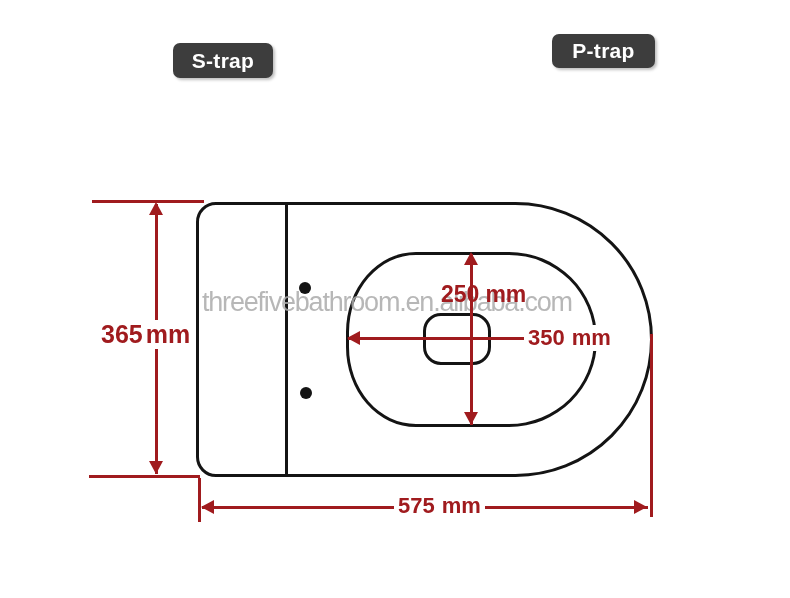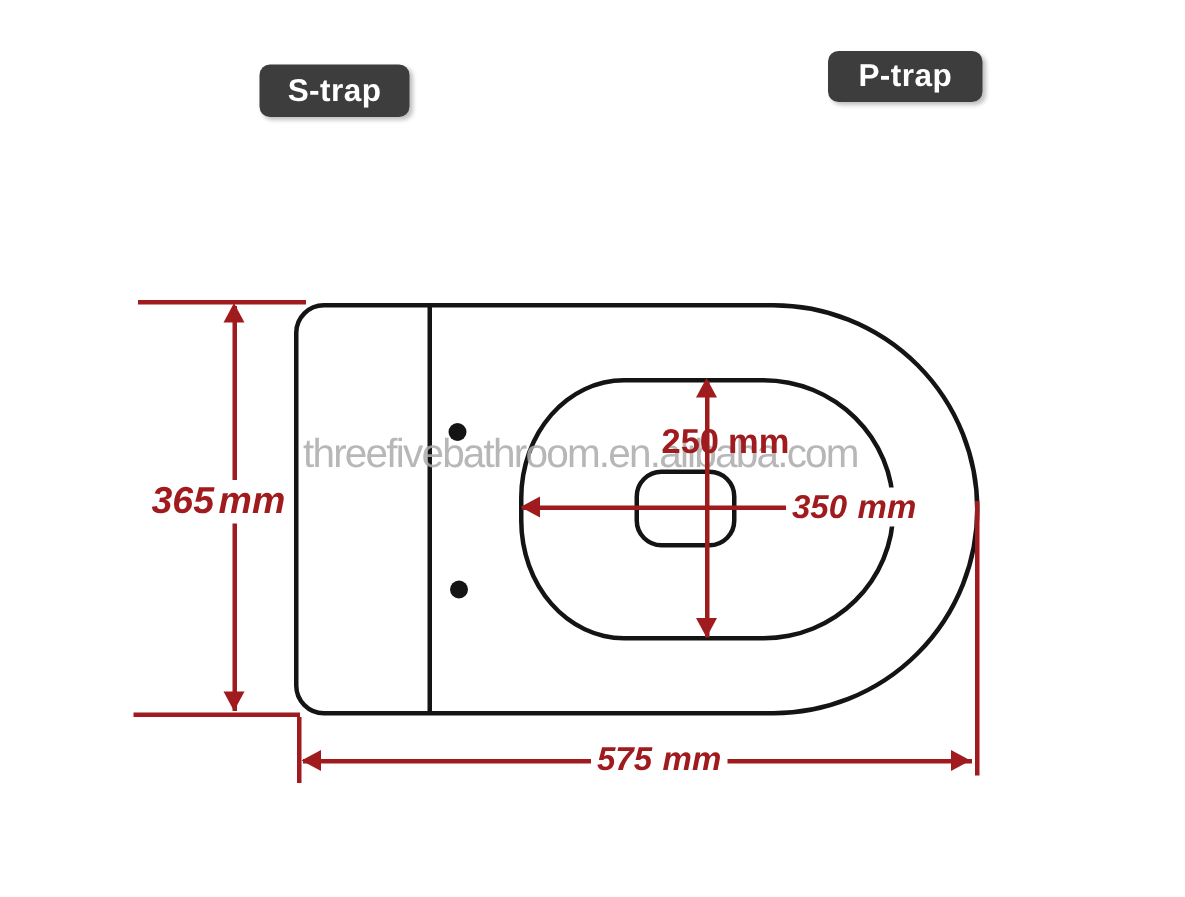--- a/index.html
+++ b/index.html
@@ -70,21 +70,21 @@
 
   .dim-label{
     position:absolute;
     color:var(--c-red);
     white-space:nowrap;
     z-index:6;
     display:flex;align-items:baseline;
   }
   .dim-label .val{font-weight:600;}
   .dim-label .unit{font-weight:800;}
-  .dim-label.bg{background:var(--c-bg);padding:0 4px;font-style:italic;}
+  .dim-label.bg{background:var(--c-bg);padding:0 4px;}
 
   .lbl-365{left:97px;top:320px;font-size:25px;}
   .lbl-365 .unit{margin-left:3px;}
   .lbl-250{left:441px;top:281px;font-size:23px;}
   .lbl-250 .unit{margin-left:6px;}
   .lbl-350{left:500px;top:325px;font-size:22px;margin-left:24px;}
   .lbl-350 .unit{margin-left:7px;}
   .lbl-575{left:394px;top:493px;font-size:22px;justify-content:center;}
   .lbl-575 .unit{margin-left:7px;}
 

